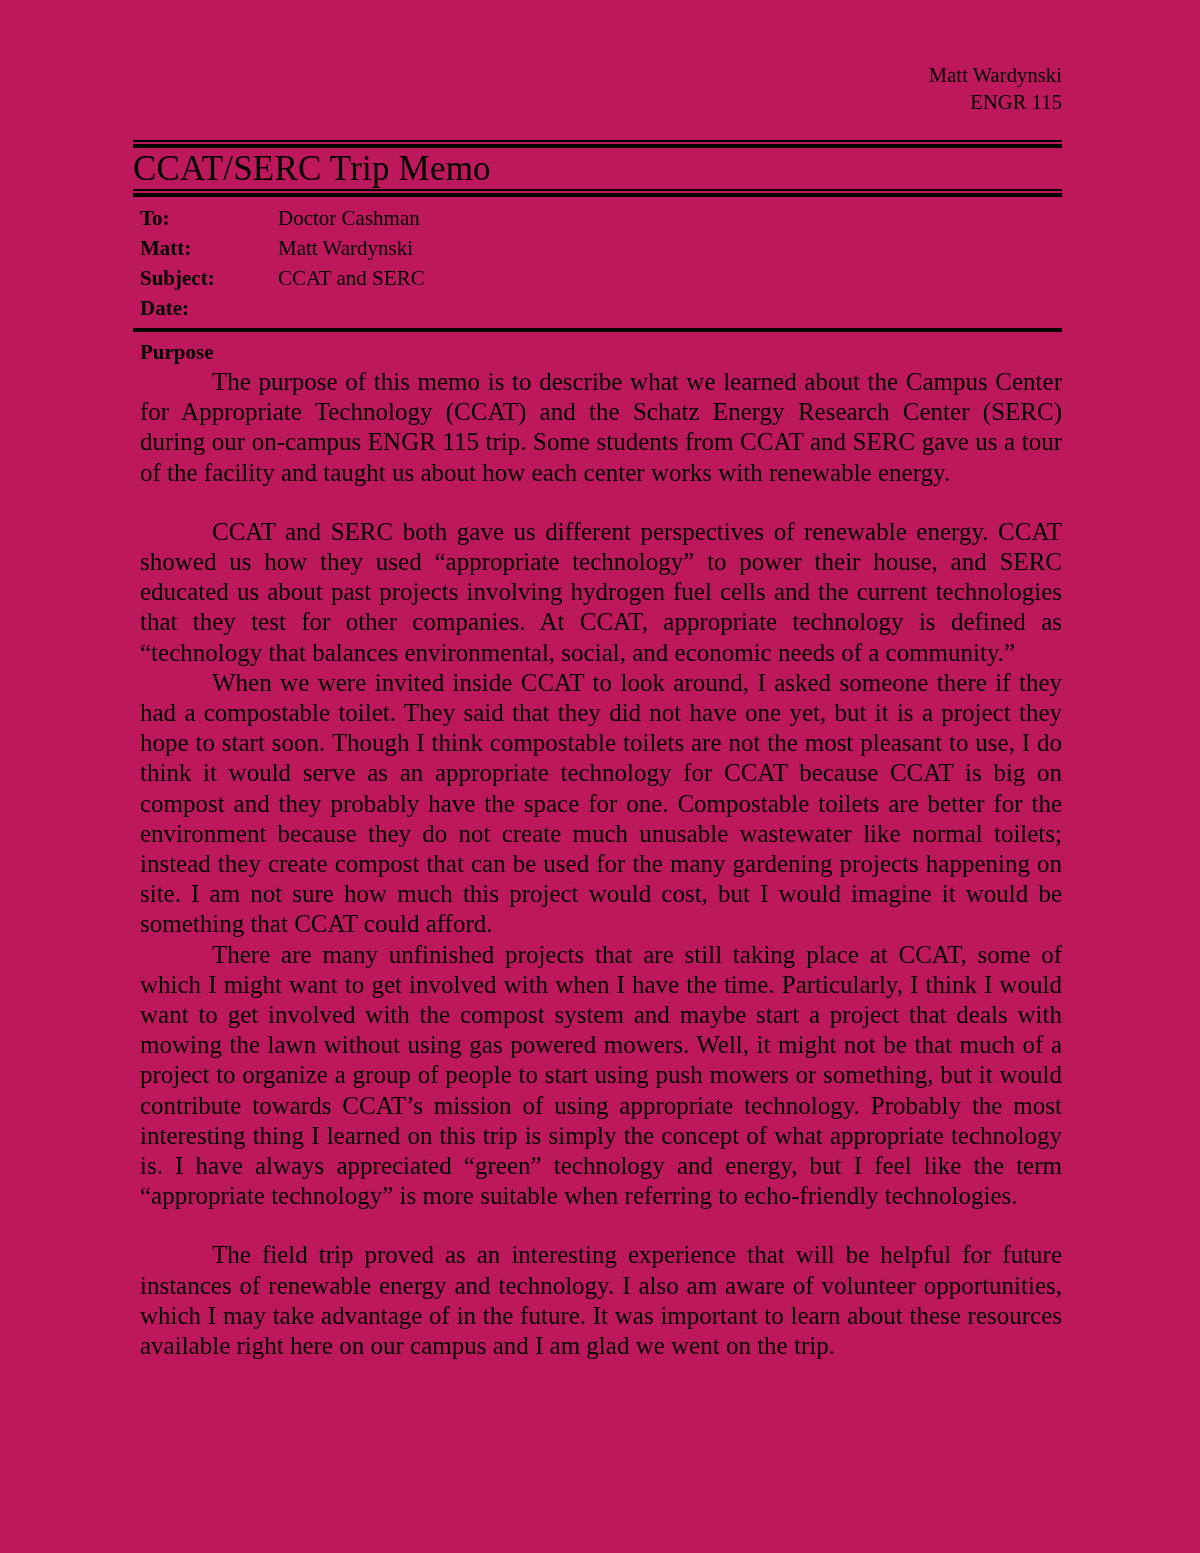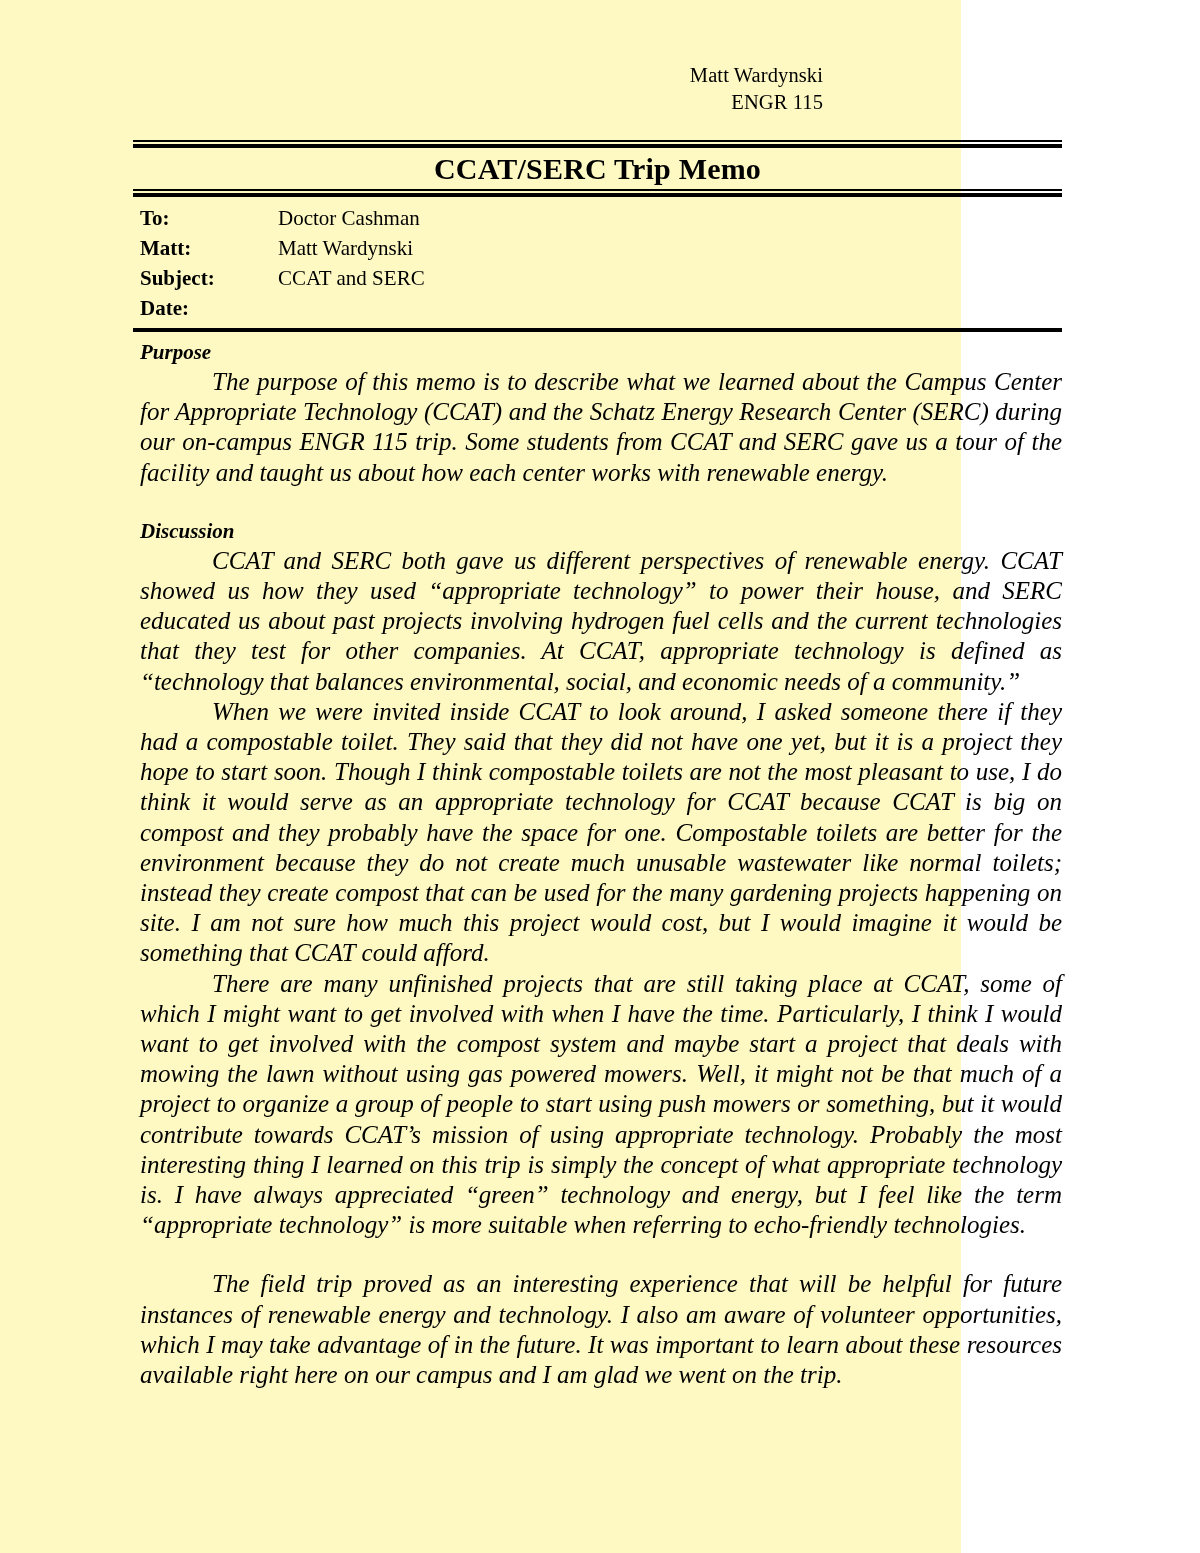--- a/index.html
+++ b/index.html
@@ -9,26 +9,26 @@
   }
   body {
     width: 1200px;
     height: 1553px;
     font-family: "Liberation Serif", "DejaVu Serif", serif;
     color: #000000;
     position: relative;
     overflow: hidden;
   }
   .page {
-    width: 961px;
+    width: 1200px;
     height: 1553px;
     box-sizing: border-box;
     padding: 16px;
     position: relative;
-    background: #fef9c3;
+    background: #be185d;
   }
 
   
   .idblock {
     position: absolute;
     top: 62px;
     right: 138px;
     text-align: right;
     font-size: 20.5px;
     line-height: 27px;
@@ -50,23 +50,23 @@
     font-size: 0;
     line-height: 0;
   }
   .rule-single {
     border-top: 4px solid #000;
     height: 0;
     font-size: 0;
     line-height: 0;
   }
   .memo-title {
-    text-align: center;
-    font-weight: bold;
-    font-size: 30px;
+    text-align: left;
+    font-weight: normal;
+    font-size: 35px;
     line-height: 34px;
     padding: 4px 0 3px 0;
     letter-spacing: .2px;
   }
 
   
   .fields {
     padding-top: 6px;
     padding-bottom: 5px;
   }
@@ -94,21 +94,20 @@
     vertical-align: super;
     line-height: 0;
   }
 
   
   .body {
     position: absolute;
     left: 133px;
     top: 338px;
     width: 929px;
-    font-style: italic;
   }
   h2.section {
     font-size: 21px;
     font-weight: bold;
     margin: 0;
     padding: 0 0 0 7px;
     line-height: 29px;
   }
   p.para {
     font-size: 25px;
@@ -167,21 +166,20 @@
 
   </div>
 
   <div class="body">
 
     <h2 class="section">Purpose</h2>
     <p class="para">The purpose of this memo is to describe what we learned about the Campus Center for Appropriate Technology (CCAT) and the Schatz Energy Research Center (SERC) during our on-campus ENGR 115 trip. Some students from CCAT and SERC gave us a tour of the facility and taught us about how each center works with renewable energy.</p>
 
     <div class="gap-section"></div>
 
-    <h2 class="section">Discussion</h2>
     <p class="para">CCAT and SERC both gave us different perspectives of renewable energy. CCAT showed us how they used “appropriate technology” to power their house, and SERC educated us about past projects involving hydrogen fuel cells and the current technologies that they test for other companies. At CCAT, appropriate technology is defined as “technology that balances environmental, social, and economic needs of a community.”</p>
     <p class="para">When we were invited inside CCAT to look around, I asked someone there if they had a compostable toilet. They said that they did not have one yet, but it is a project they hope to start soon. Though I think compostable toilets are not the most pleasant to use, I do think it would serve as an appropriate technology for CCAT because CCAT is big on compost and they probably have the space for one. Compostable toilets are better for the environment because they do not create much unusable wastewater like normal toilets; instead they create compost that can be used for the many gardening projects happening on site. I am not sure how much this project would cost, but I would imagine it would be something that CCAT could afford.</p>
     <p class="para">There are many unfinished projects that are still taking place at CCAT, some of which I might want to get involved with when I have the time. Particularly, I think I would want to get involved with the compost system and maybe start a project that deals with mowing the lawn without using gas powered mowers. Well, it might not be that much of a project to organize a group of people to start using push mowers or something, but it would contribute towards CCAT’s mission of using appropriate technology. Probably the most interesting thing I learned on this trip is simply the concept of what appropriate technology is. I have always appreciated “green” technology and energy, but I feel like the term “appropriate technology” is more suitable when referring to echo-friendly technologies.</p>
 
     <div class="gap-section"></div>
 
     <p class="para">The field trip proved as an interesting experience that will be helpful for future instances of renewable energy and technology. I also am aware of volunteer opportunities, which I may take advantage of in the future. It was important to learn about these resources available right here on our campus and I am glad we went on the trip.</p>
 
   </div>
 

